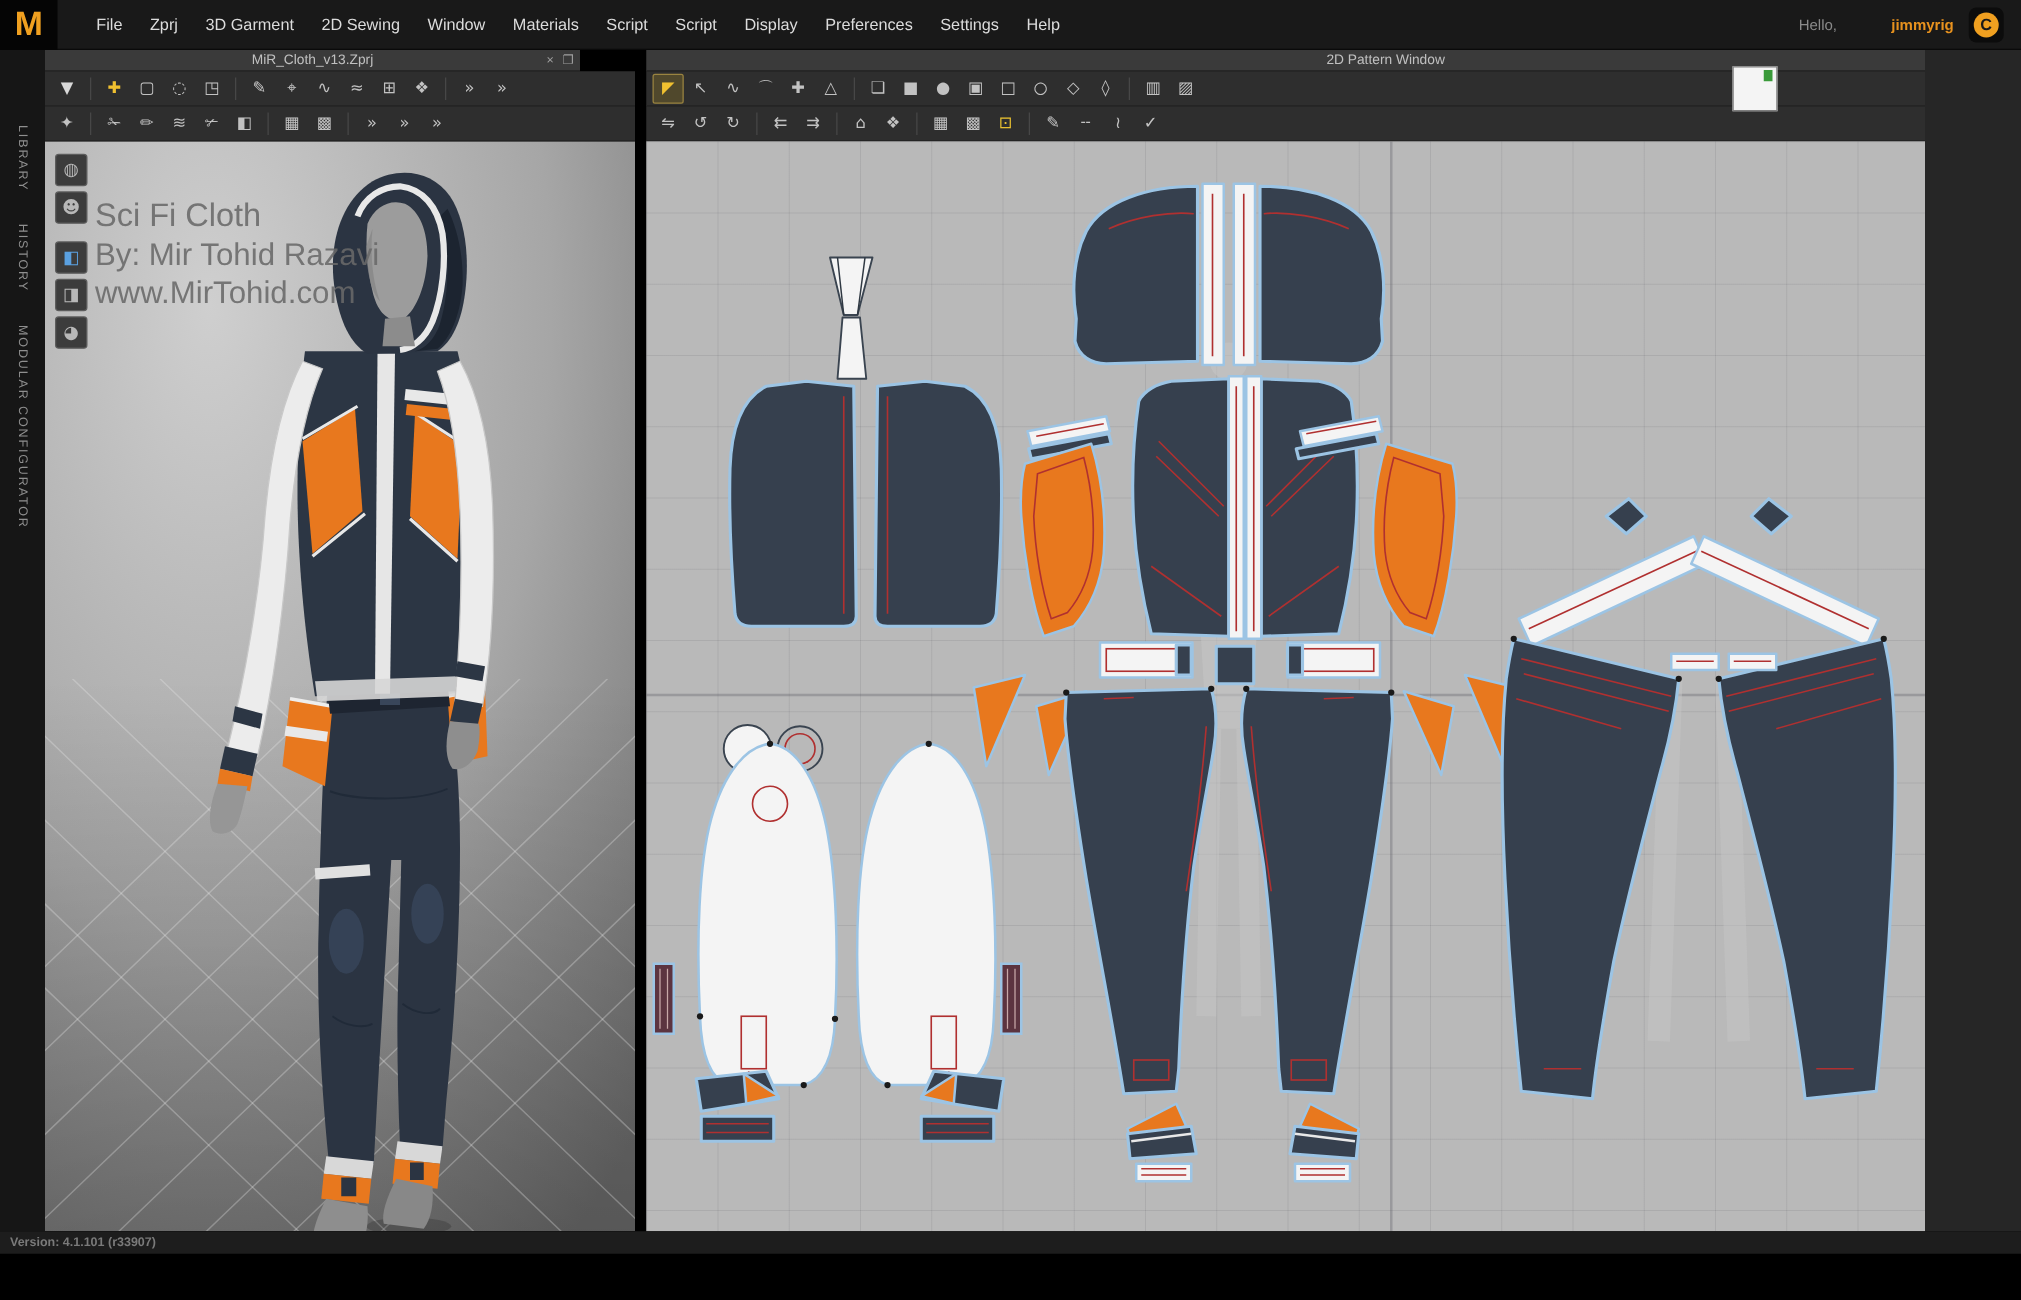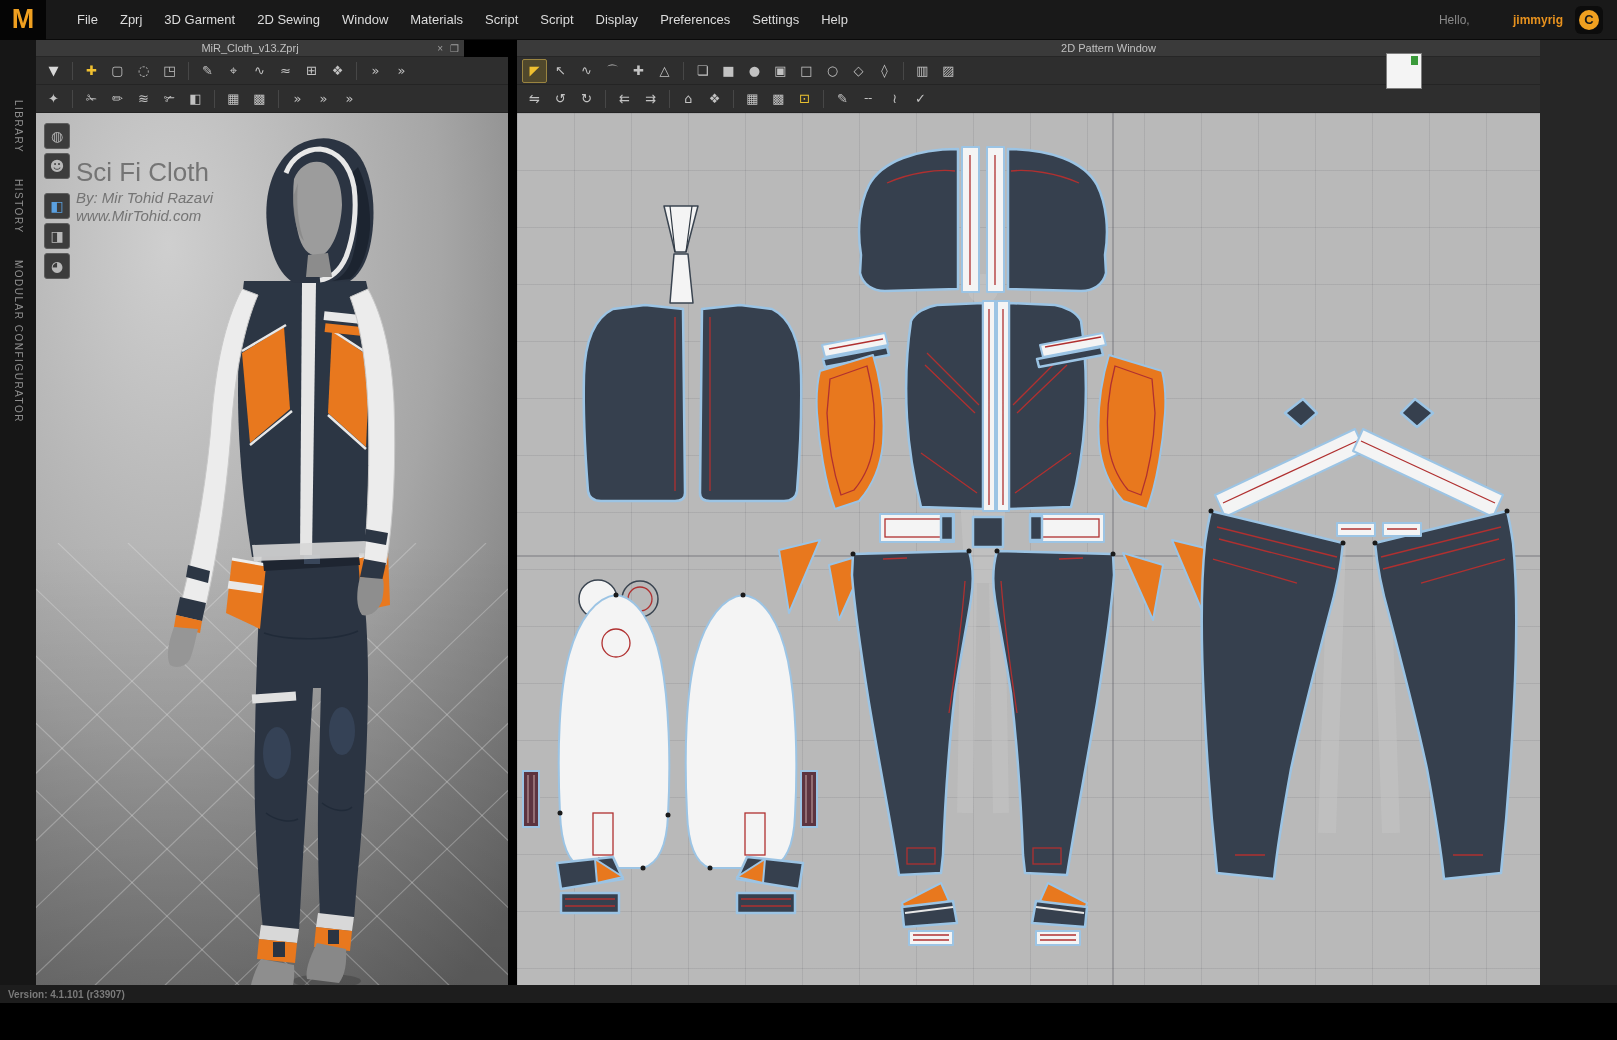--- a/index.html
+++ b/index.html
@@ -39,21 +39,21 @@
           font-family:"DejaVu Sans",sans-serif;border-radius:2px;}
   .tb-btn.active{background:#50482c;border-color:#9a8440;}
   .tb-sep{width:1px;height:18px;background:#474747;margin:0 5px;}
 
   
   .viewport3d{position:absolute;left:36px;top:113px;width:472px;height:872px;overflow:hidden;}
   .viewport3d svg{position:absolute;left:0;top:0;}
   .vp-overlay{position:absolute;left:40px;top:4px;color:rgba(105,105,105,0.88);line-height:1.22;
               pointer-events:none;margin-top:40px;}
   .vp-line1{font-size:26px;}
-  .vp-line2,.vp-line3{font-size:15px;font-style:italic;}
+  .vp-line2,.vp-line3{font-size:25px;}
   .vp-buttons{position:absolute;left:8px;top:10px;display:flex;flex-direction:column;gap:4px;}
   .vp-btn{width:26px;height:26px;background:#3c3c3c;border:1px solid #5c5c5c;border-radius:3px;
           color:#b8b8b8;font-size:14px;line-height:22px;text-align:center;padding:0;cursor:default;
           font-family:"DejaVu Sans",sans-serif;}
   .vp-buttons .vp-btn:nth-child(3){margin-top:10px;}
 
   
   .canvas2d{position:absolute;left:517px;top:113px;width:1023px;height:872px;background-color:#b9b9b9;
             background-image:linear-gradient(rgba(70,70,80,0.12) 1px,transparent 1px),
                              linear-gradient(90deg,rgba(70,70,80,0.12) 1px,transparent 1px);

